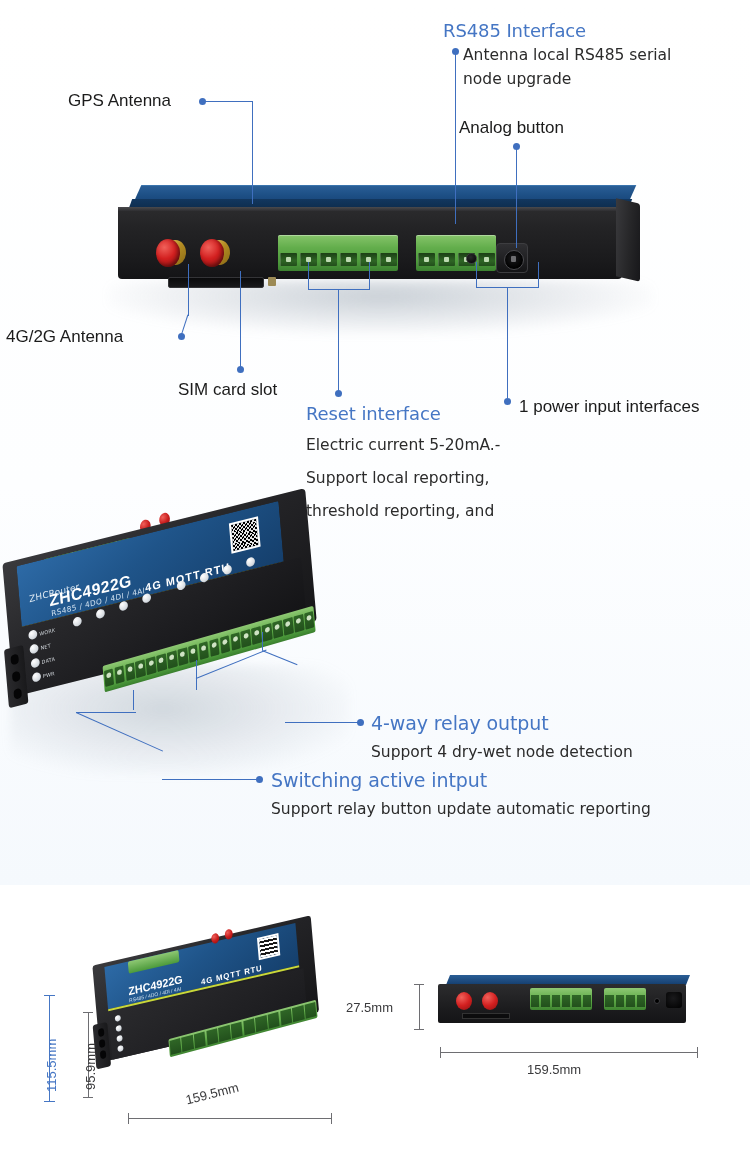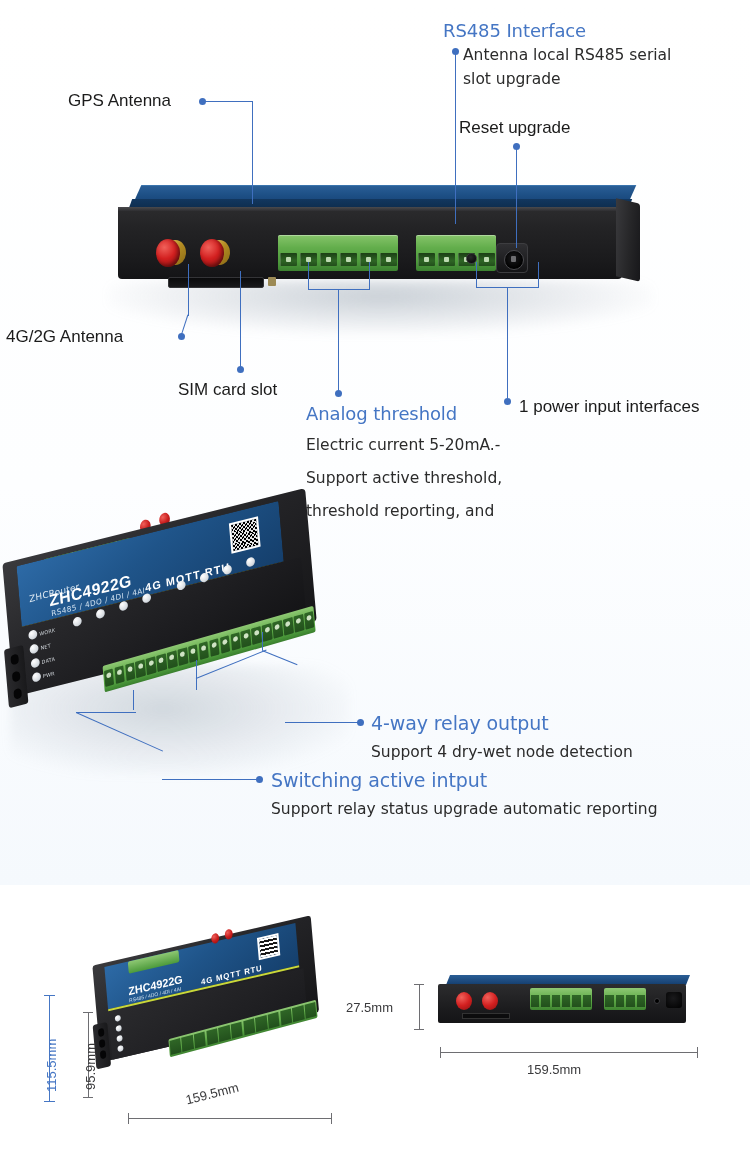--- a/index.html
+++ b/index.html
@@ -301,45 +301,45 @@
     <div class="rightcap"></div>
   </div>
 
   <div class="lbl lbl-arial" style="left:68px; top:90px;">GPS Antenna</div>
   <div class="dot" style="left:199px; top:98px;"></div>
   <div class="ln-h" style="left:205px; top:101px; width:48px;"></div>
   <div class="ln-v" style="left:252px; top:101px; height:103px;"></div>
 
   <div class="head-blue" style="left:443px; top:20px;">RS485 Interface</div>
   <div class="body-dark" style="left:463px; top:43px;">Antenna local RS485 serial</div>
-  <div class="body-dark" style="left:463px; top:67px;">slot upgrade</div>
+  <div class="body-dark" style="left:463px; top:67px;">node upgrade</div>
   <div class="dot" style="left:452px; top:48px;"></div>
   <div class="ln-v" style="left:455px; top:54px; height:170px;"></div>
 
-  <div class="lbl lbl-arial" style="left:459px; top:117px;">Reset upgrade</div>
+  <div class="lbl lbl-arial" style="left:459px; top:117px;">Analog button</div>
   <div class="dot" style="left:513px; top:143px;"></div>
   <div class="ln-v" style="left:516px; top:149px; height:99px;"></div>
 
   <div class="lbl lbl-arial" style="left:6px; top:326px;">4G/2G Antenna</div>
   <div class="dot" style="left:178px; top:333px;"></div>
   <div class="ln-d" style="left:181px; top:336px; width:23px; transform:rotate(-72deg);"></div>
   <div class="ln-v" style="left:188px; top:264px; height:52px;"></div>
 
   <div class="lbl lbl-arial" style="left:178px; top:379px;">SIM card slot</div>
   <div class="dot" style="left:237px; top:366px;"></div>
   <div class="ln-v" style="left:240px; top:271px; height:96px;"></div>
 
   <div class="ln-v" style="left:308px; top:262px; height:28px;"></div>
   <div class="ln-v" style="left:369px; top:262px; height:28px;"></div>
   <div class="ln-h" style="left:308px; top:289px; width:62px;"></div>
   <div class="ln-v" style="left:338px; top:289px; height:102px;"></div>
   <div class="dot" style="left:335px; top:390px;"></div>
-  <div class="head-blue" style="left:306px; top:403px;">Analog threshold</div>
+  <div class="head-blue" style="left:306px; top:403px;">Reset interface</div>
   <div class="body-dark" style="left:306px; top:433px;">Electric current 5-20mA.-</div>
-  <div class="body-dark" style="left:306px; top:466px;">Support active threshold,</div>
+  <div class="body-dark" style="left:306px; top:466px;">Support local reporting,</div>
   <div class="body-dark" style="left:306px; top:499px;">threshold reporting, and</div>
 
   <div class="ln-v" style="left:476px; top:262px; height:26px;"></div>
   <div class="ln-v" style="left:538px; top:262px; height:26px;"></div>
   <div class="ln-h" style="left:476px; top:287px; width:63px;"></div>
   <div class="ln-v" style="left:507px; top:287px; height:111px;"></div>
   <div class="dot" style="left:504px; top:398px;"></div>
   <div class="lbl lbl-arial" style="left:519px; top:396px;">1 power input interfaces</div>
 
   <div class="dev2">
@@ -427,21 +427,21 @@
   <div class="head-blue" style="left:371px; top:712px; font-size:19px;">4-way relay output</div>
   <div class="body-dark" style="left:371px; top:740px;">Support 4 dry-wet node detection</div>
 
   <div class="ln-v" style="left:133px; top:690px; height:20px;"></div>
   <div class="ln-v" style="left:196px; top:668px; height:22px;"></div>
   <div class="ln-d" style="left:76px; top:712px; width:60px; transform:rotate(0deg);"></div>
   <div class="ln-d" style="left:76px; top:712px; width:95px; transform:rotate(24deg);"></div>
   <div class="ln-h" style="left:162px; top:779px; width:96px;"></div>
   <div class="dot" style="left:256px; top:776px;"></div>
   <div class="head-blue" style="left:271px; top:769px; font-size:19px;">Switching active intput</div>
-  <div class="body-dark" style="left:271px; top:797px;">Support relay status upgrade automatic reporting</div>
+  <div class="body-dark" style="left:271px; top:797px;">Support relay button update automatic reporting</div>
 
   <div class="sec-bottom"></div>
 
   <div class="dimdev" style="left:78px; top:925px; width:260px; height:180px;">
     <div style="position:absolute; left:0; top:0; width:260px; height:180px; transform:rotate(-13deg) skewX(-8deg);">
       <div style="position:absolute; left:18px; top:16px; width:224px; height:96px;
                   background:linear-gradient(160deg,#3a3a3d 0%,#232326 45%,#161618 100%);
                   border-radius:3px;">
         <div style="position:absolute; left:12px; top:4px; width:196px; height:44px;
                     background:linear-gradient(150deg,#2d6aa6,#1f5489 45%,#153f6c);

